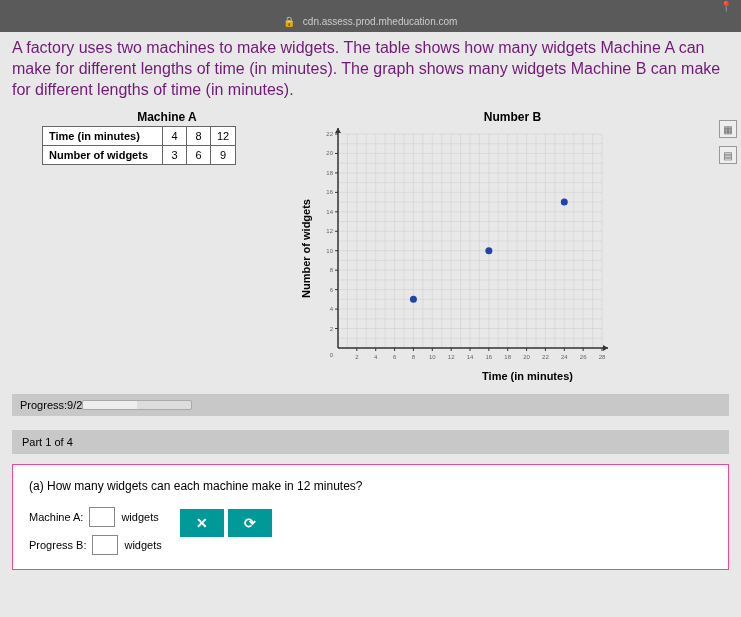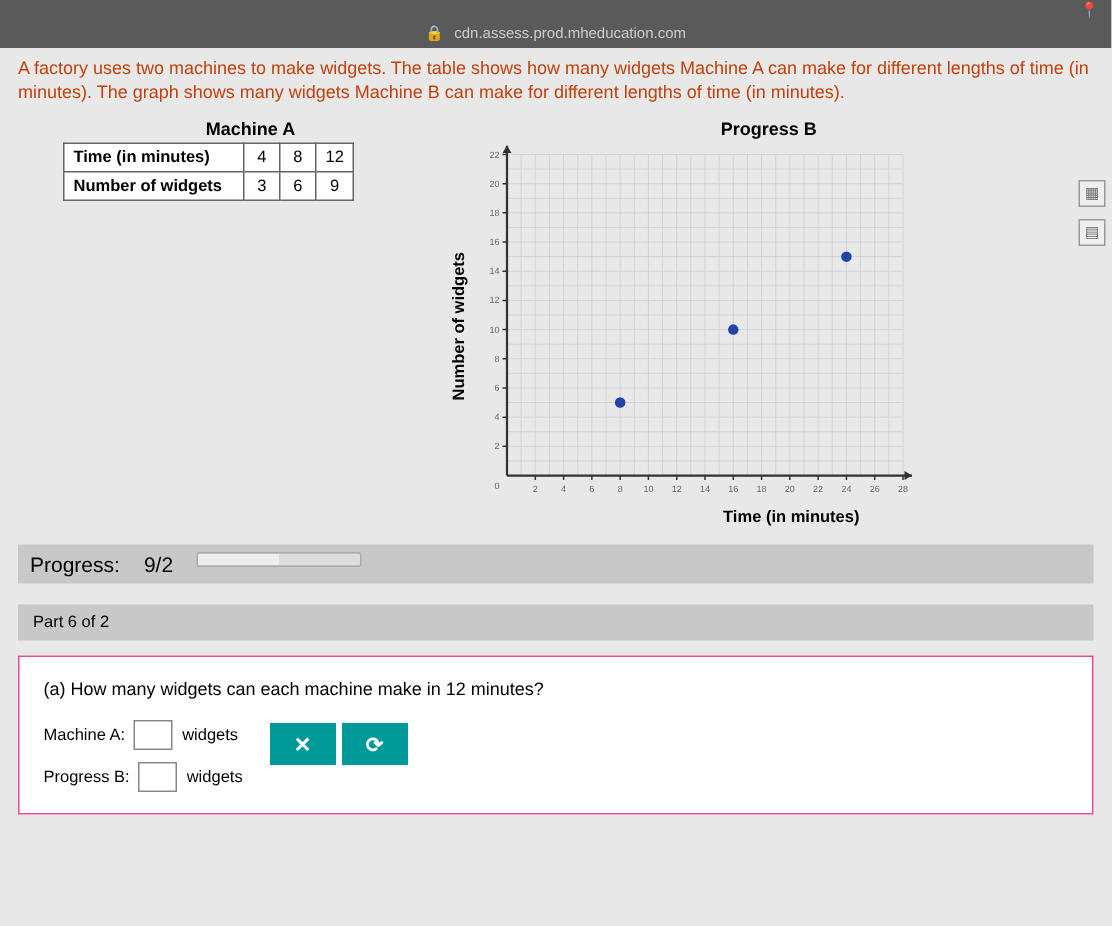--- a/index.html
+++ b/index.html
@@ -16,22 +16,22 @@
       color: #ccc;
       font-size: 10px;
       text-align: center;
       padding: 16px;
       height: 16px;
     }
     .lock-icon { display: inline-block; margin-right: 4px; }
     .pin-icon { position: absolute; right: 8px; top: 1px; color: #ccc; font-size: 10px; }
     .content { padding: 6px 12px 0 12px; }
     .problem-text {
-      font-size: 12px;
-      color: #c2410c;
+      font-size: 16px;
+      color: #701a75;
       line-height: 1.3;
       margin-bottom: 10px;
     }
     .work-area { display: flex; gap: 4px; }
     .left-col { flex: 0 0 280px; padding-left: 30px; }
     .right-col { flex: 1; }
     .table-title { font-weight: bold; font-size: 12px; text-align: center; margin-bottom: 2px; }
     .machine-table { border-collapse: collapse; font-size: 11px; }
     .machine-table td {
       border: 1px solid #666;
@@ -48,23 +48,24 @@
       font-size: 11px;
       font-weight: bold;
       padding-right: 4px;
     }
     .chart-svg { display: block; }
     .x-label { font-size: 11px; font-weight: bold; text-align: center; margin-top: 2px; padding-left: 30px; }
     .progress-bar {
       background: #c8c8c8;
       margin-top: 12px;
       padding: 5px 8px;
-      font-size: 14px;
+      font-size: 11px;
       display: flex;
-      gap: 16px;
+      align-items: center;
+      gap: 0;
     }
     .progress-track {
       width: 110px; height: 10px;
       background: linear-gradient(to right, #eee 50%, #ddd 50%);
       border: 1px solid #aaa;
       border-radius: 2px;
     }
     .part-header {
       background: #c8c8c8;
       margin-top: 14px;
@@ -141,21 +142,21 @@
           <td class="label">Number of widgets</td>
           <td class="val">3</td>
           <td class="val">6</td>
           <td class="val">9</td>
         </tr>
       </tbody>
         </table>
     </div>
 
     <div class="right-col">
-      <div class="chart-title">Progress B</div>
+      <div class="chart-title">Number B</div>
       <div class="chart-wrap">
         <div class="y-label">Number of widgets</div>
         <svg class="chart-svg" width="300" height="240">
           <g id="chart-g">
               <line x1="26" y1="220" x2="26" y2="6" stroke="#ccc" stroke-width="0.5"></line>
               <line x1="35.42857142857143" y1="220" x2="35.42857142857143" y2="6" stroke="#ccc" stroke-width="0.5"></line>
               <line x1="44.85714285714286" y1="220" x2="44.85714285714286" y2="6" stroke="#ccc" stroke-width="0.5"></line>
               <line x1="54.285714285714285" y1="220" x2="54.285714285714285" y2="6" stroke="#ccc" stroke-width="0.5"></line>
               <line x1="63.714285714285715" y1="220" x2="63.714285714285715" y2="6" stroke="#ccc" stroke-width="0.5"></line>
               <line x1="73.14285714285714" y1="220" x2="73.14285714285714" y2="6" stroke="#ccc" stroke-width="0.5"></line>
@@ -269,21 +270,21 @@
       <div class="x-label">Time (in minutes)</div>
     </div>
   </div>
 
   <div class="progress-bar">
     <span>Progress:</span>
     <span>9/2</span>
     <span class="progress-track"></span>
   </div>
 
-  <div class="part-header">Part 6 of 2</div>
+  <div class="part-header">Part 1 of 4</div>
 
   <div class="question-area">
     <div class="question-text">(a) How many widgets can each machine make in 12 minutes?</div>
     <div class="answer-row">
       <div class="answer-inputs">
         <div class="answer-line">
           <span>Machine A:</span>
           <input class="answer-box" style="">
           <span>widgets</span>
         </div>

